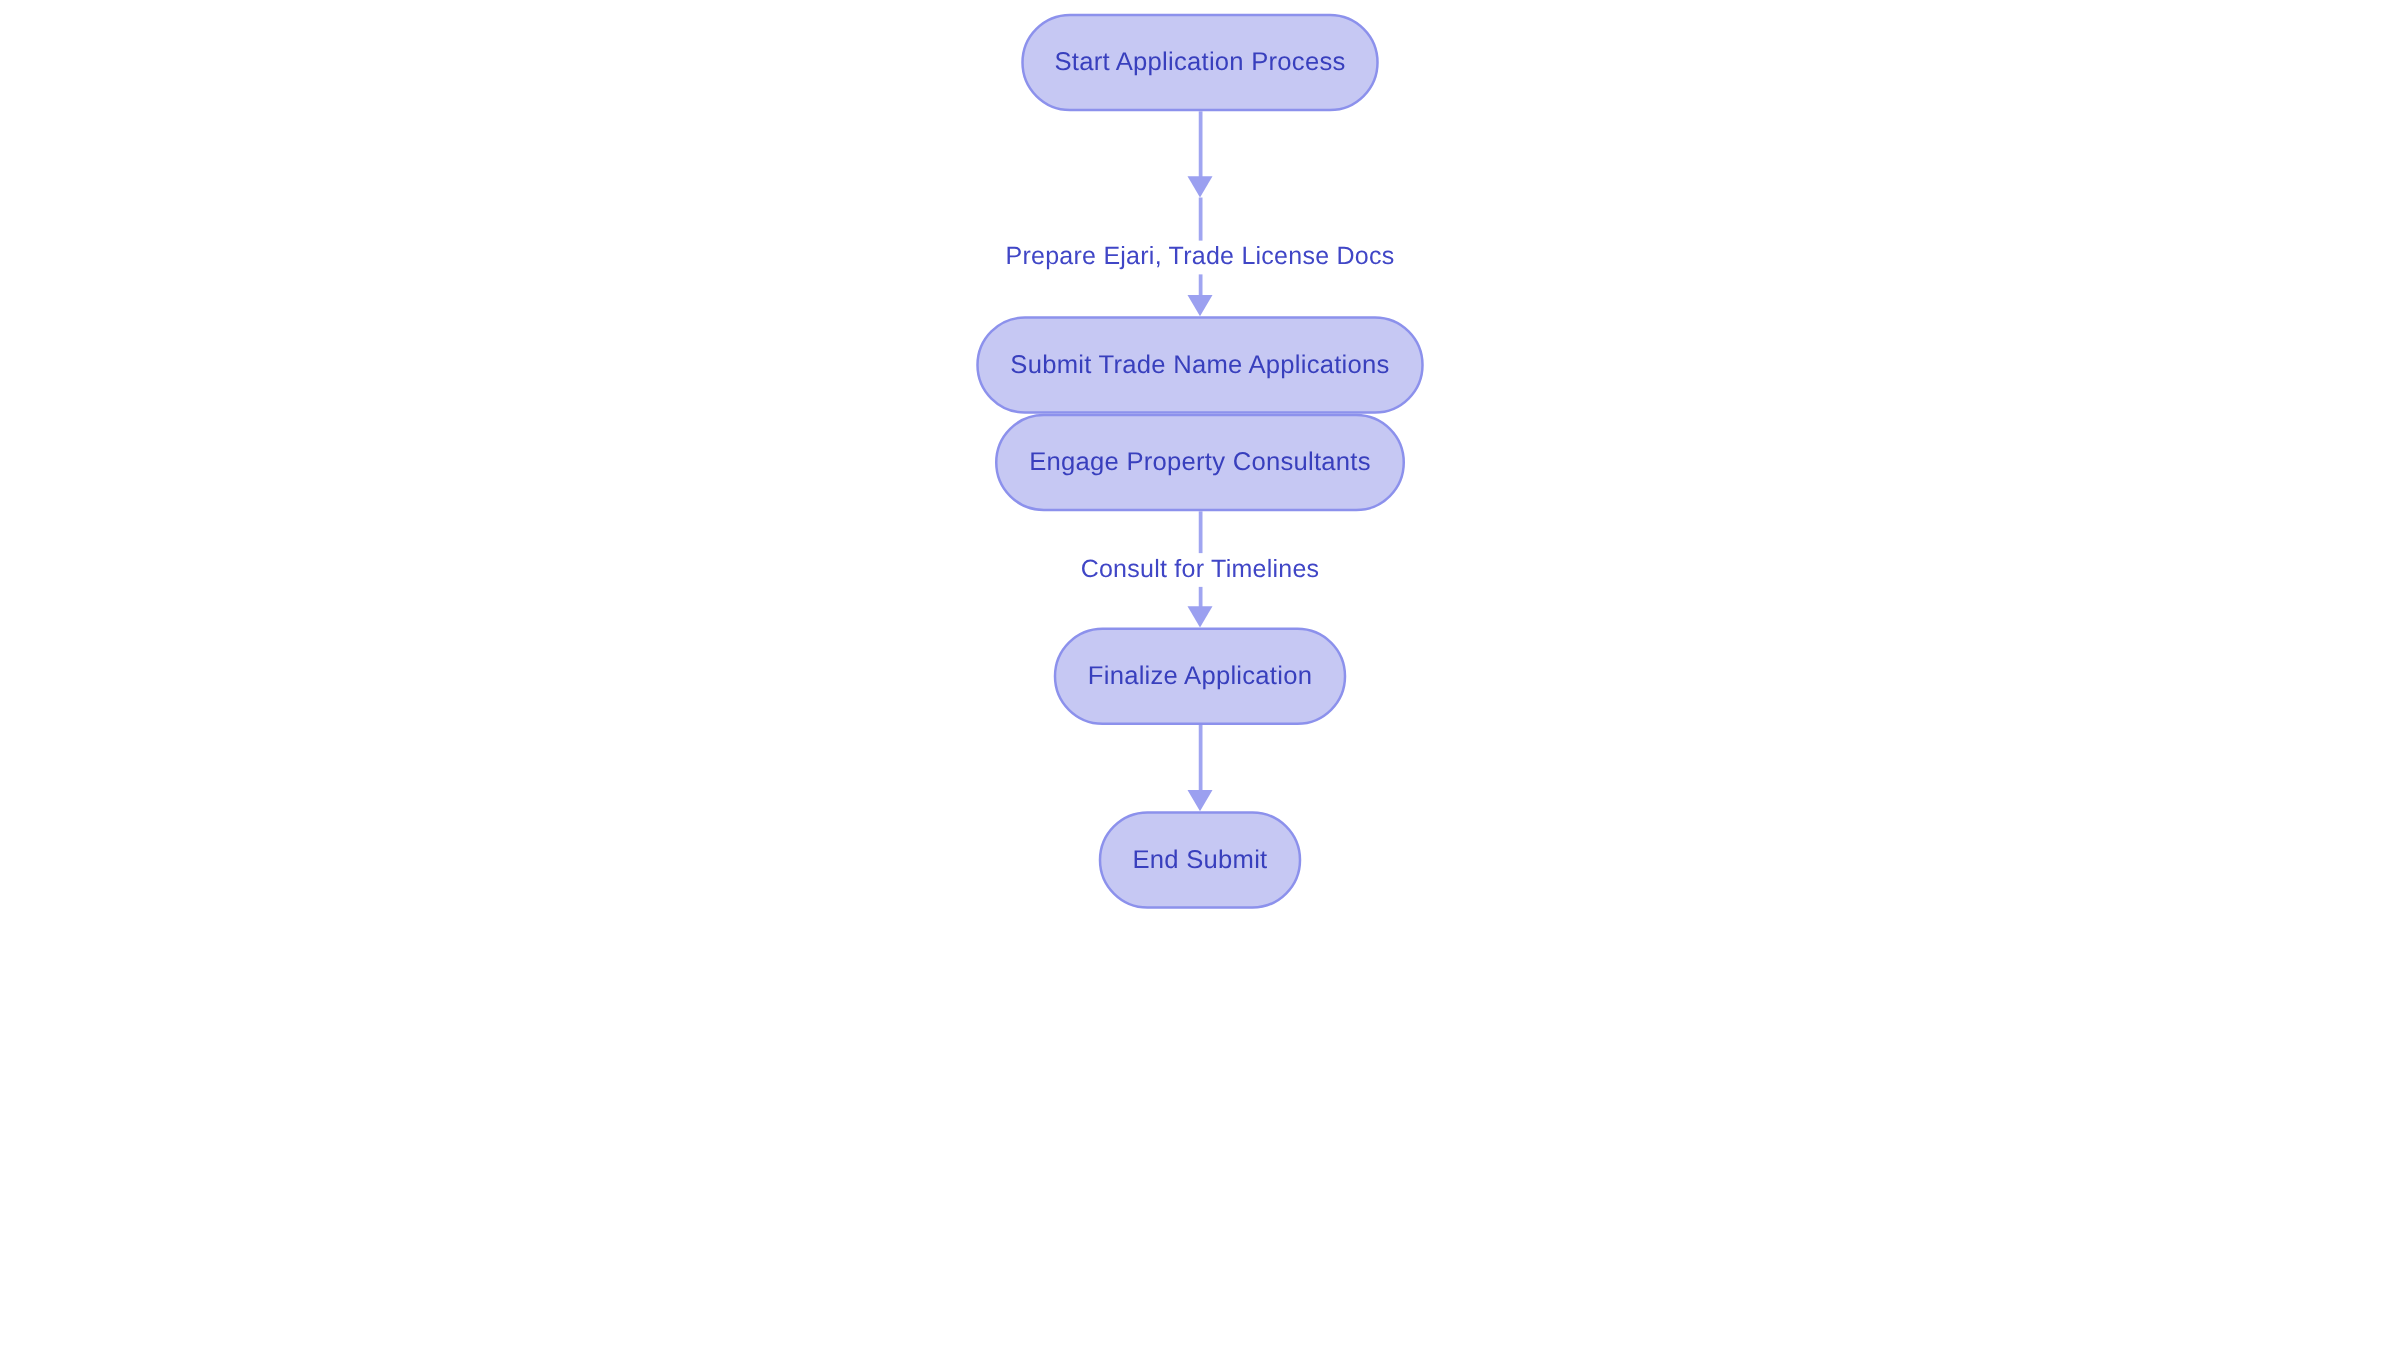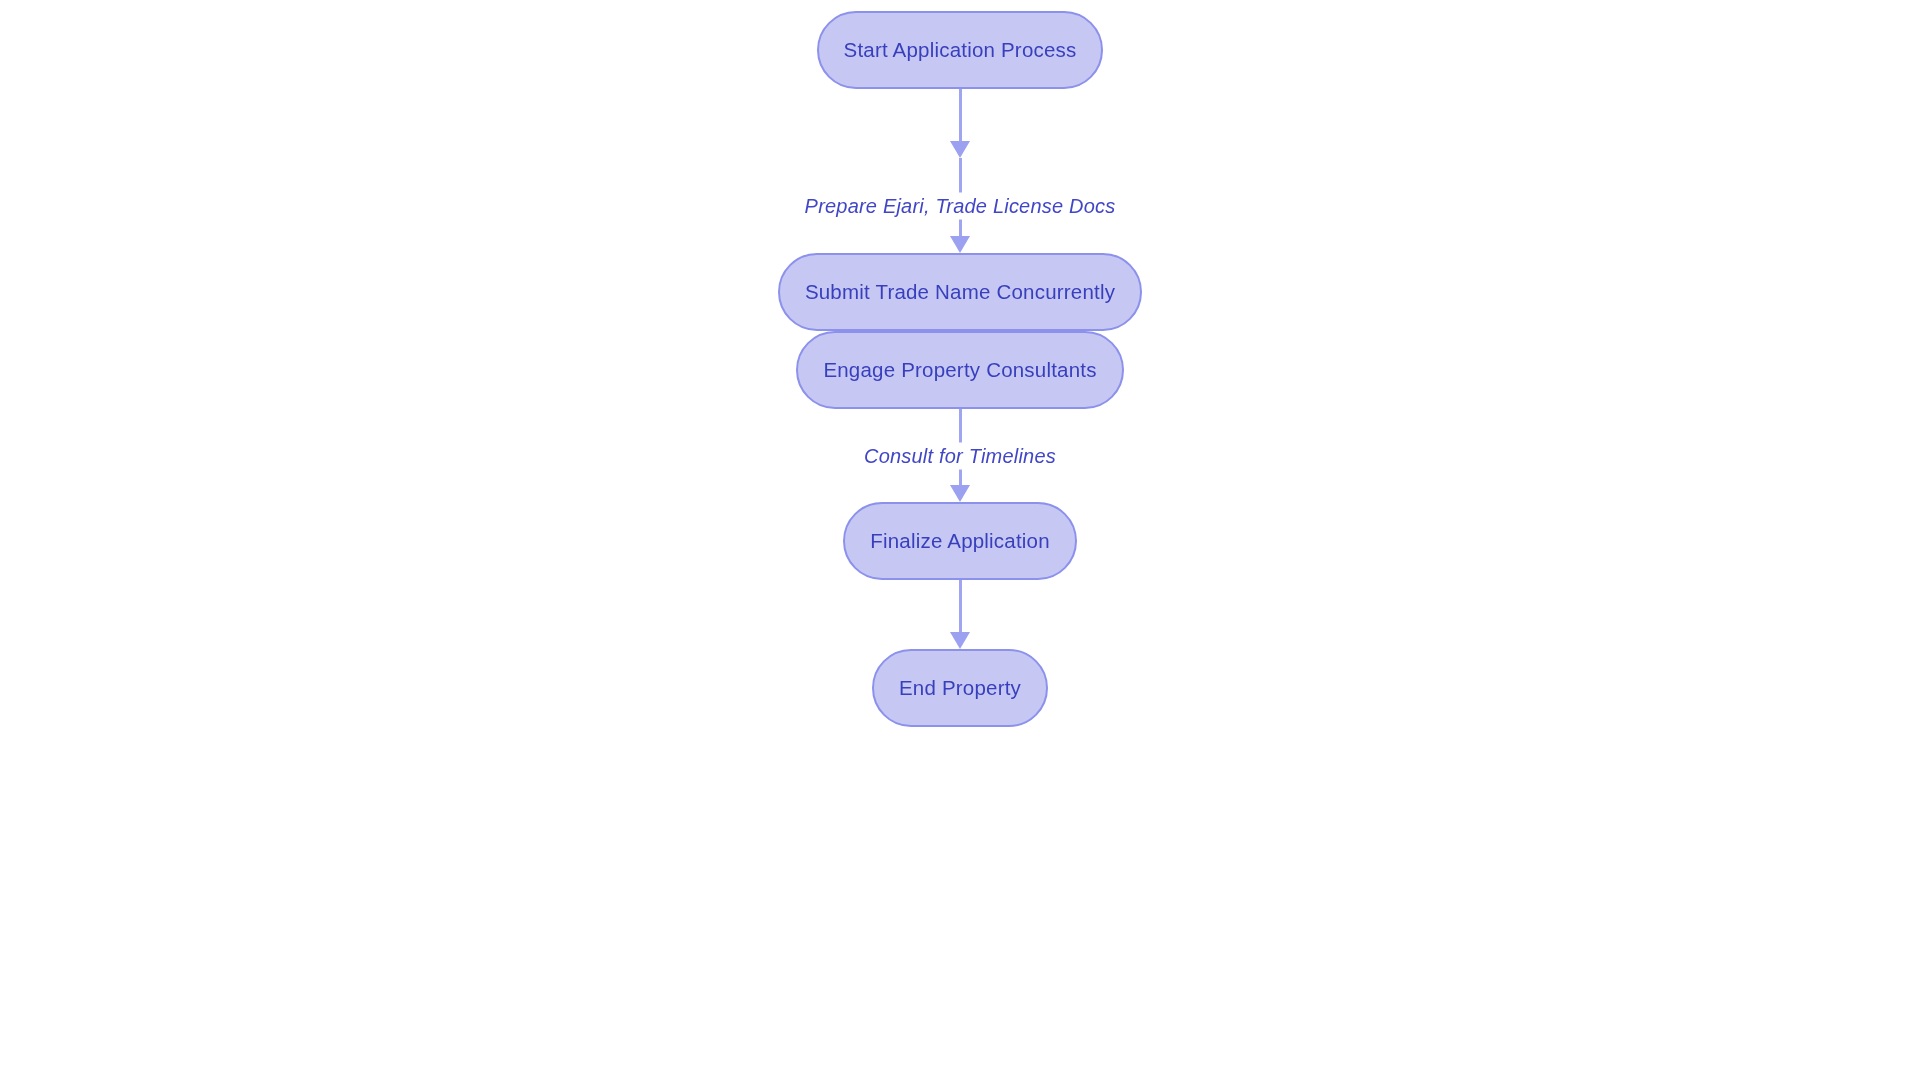--- a/index.html
+++ b/index.html
@@ -40,21 +40,20 @@
     font-size: 20.5px;
     font-weight: 500;
     letter-spacing: 0.2px;
     white-space: nowrap;
     flex: 0 0 auto;
   }
   .connector {
     position: relative;
     width: 1000px;
     flex: 0 0 auto;
-    font-style: italic;
   }
   .connector.gap-69 { height: 69px; }
   .connector.gap-95 { height: 95px; }
   .connector.gap-93 { height: 93px; text-align: center; }
   .connector.gap-90 { height: 90px; }
   .vline {
     position: absolute;
     left: calc(50% - 1.5px);
     top: 0;
     bottom: 12px;
@@ -103,21 +102,21 @@
     </div>
 
 
     <div class="connector gap-95">
       <div class="vline"></div>
       <div class="arrowhead"></div>
       <div class="edge-label">Prepare Ejari, Trade License Docs</div>
     </div>
 
     <div class="node">
-      <span>Submit Trade Name Concurrently</span>
+      <span>Submit Trade Name Applications</span>
     </div>
 
 
     <div class="node">
       <span>Engage Property Consultants</span>
     </div>
 
     <div class="connector gap-93">
       <div class="vline"></div>
       <div class="arrowhead"></div>
@@ -130,17 +129,17 @@
       <span>Finalize Application</span>
     </div>
 
     <div class="connector gap-69">
       <div class="vline"></div>
       <div class="arrowhead"></div>
 
     </div>
 
     <div class="node">
-      <span>End Property</span>
+      <span>End Submit</span>
     </div>
 
   </div>
 </div>
 
 </body></html>

